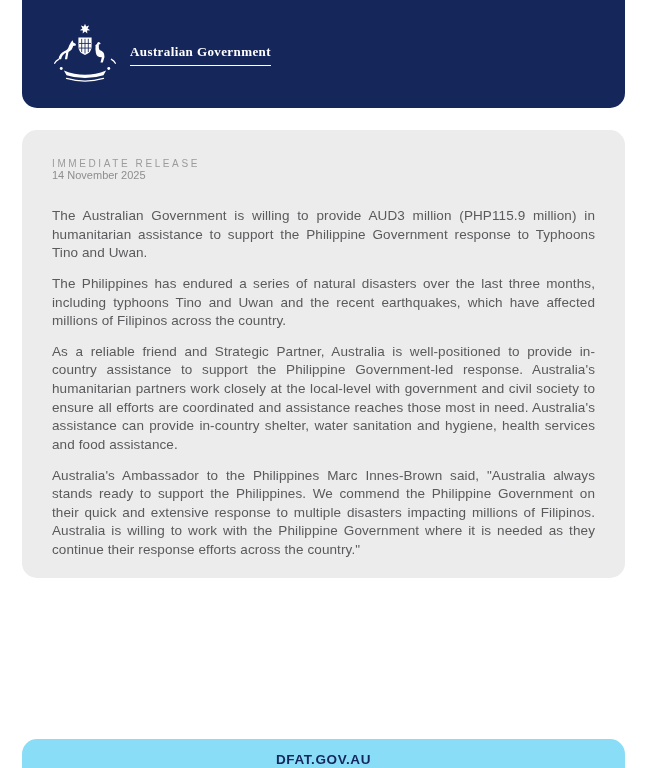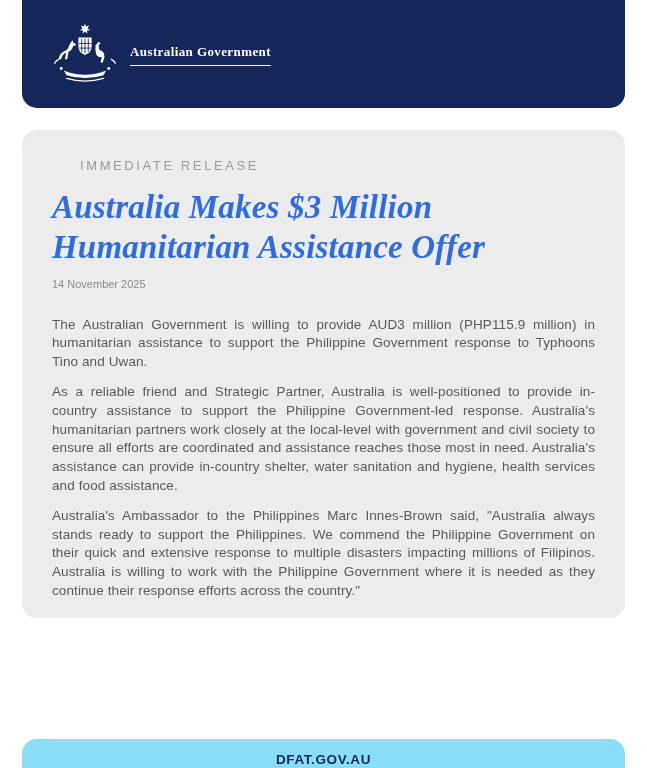--- a/index.html
+++ b/index.html
@@ -66,24 +66,23 @@
   
   .card {
     margin-top: 22px;
     background: #ECECEC;
     border-radius: 15px;
     padding: 28px 30px 18px 30px;
     box-sizing: border-box;
   }
   .kicker {
     color: #9B9B9B;
-    font-size: 13px;
+    font-size: 10px;
     font-weight: 500;
     letter-spacing: 2.6px;
-    margin-left: 28px;
   }
   .title {
     font-family: "Liberation Serif", serif;
     font-style: italic;
     font-weight: bold;
     color: #2E6CE2;
     font-size: 33px;
     line-height: 1.22;
     letter-spacing: 0.2px;
     margin: 14px 0 10px 0;
@@ -150,23 +149,23 @@
       </svg>
     </div>
     <div class="masthead-text">
       <div class="masthead-org">Australian Government</div>
       <div class="masthead-divider"></div>
     </div>
   </header>
 
   <main class="card">
     <div class="kicker">IMMEDIATE RELEASE</div>
-    <h1 class="title">Australia Makes $3 Million Humanitarian Assistance Offer</h1>
     <div class="date">14 November 2025</div>
     <p>The Australian Government is willing to provide AUD3 million (PHP115.9 million) in humanitarian assistance to support the Philippine Government response to Typhoons Tino and Uwan.</p>
+    <p>The Philippines has endured a series of natural disasters over the last three months, including typhoons Tino and Uwan and the recent earthquakes, which have affected millions of Filipinos across the country.</p>
     <p>As a reliable friend and Strategic Partner, Australia is well-positioned to provide in-country assistance to support the Philippine Government-led response. Australia's humanitarian partners work closely at the local-level with government and civil society to ensure all efforts are coordinated and assistance reaches those most in need. Australia's assistance can provide in-country shelter, water sanitation and hygiene, health services and food assistance.</p>
     <p>Australia's Ambassador to the Philippines Marc Innes-Brown said, "Australia always stands ready to support the Philippines. We commend the Philippine Government on their quick and extensive response to multiple disasters impacting millions of Filipinos. Australia is willing to work with the Philippine Government where it is needed as they continue their response efforts across the country."</p>
   </main>
 
   <footer class="footer">
     <span class="footer-label">DFAT.GOV.AU</span>
   </footer>
 
 </div>
 

